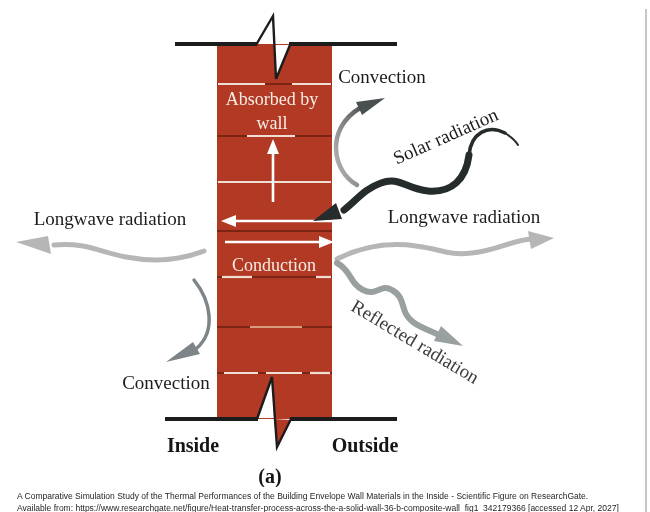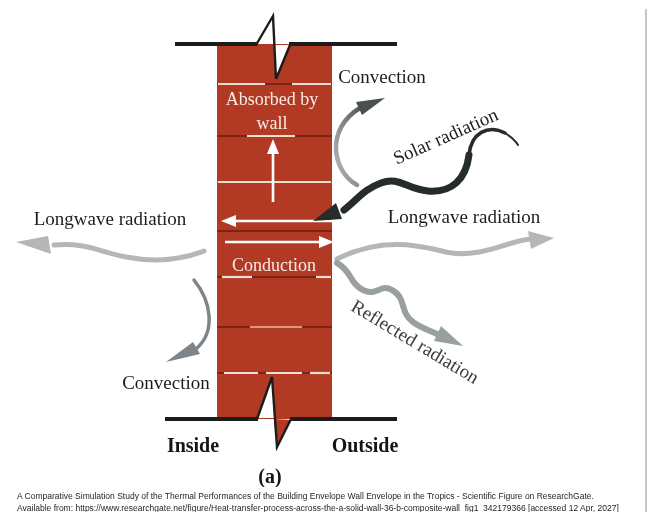--- a/index.html
+++ b/index.html
@@ -130,18 +130,18 @@
     <text class="lbl-white" x="272" y="120" text-anchor="middle">wall</text>
     <text class="lbl-white" x="274" y="262" text-anchor="middle">Conduction</text>
     <text class="lbl-gray" text-anchor="middle" transform="translate(412,338) rotate(31)">Reflected radiation</text>
     <text class="lbl" x="166" y="380" text-anchor="middle">Convection</text>
     <text class="lbl-bold" x="193" y="443" text-anchor="middle">Inside</text>
     <text class="lbl-bold" x="365" y="443" text-anchor="middle">Outside</text>
     <text class="lbl-bold" x="270" y="474" text-anchor="middle">(a)</text>
   </svg>
 
   <div class="citation">
-    <div>A Comparative Simulation Study of the Thermal Performances of the Building Envelope Wall Envelope in the Tropics - Scientific Figure on ResearchGate.</div>
+    <div>A Comparative Simulation Study of the Thermal Performances of the Building Envelope Wall Materials in the Inside - Scientific Figure on ResearchGate.</div>
     <div><span>Available from: https://www.researchgate.net/figure/Heat-transfer-process-across-the-a-solid-wall-36-b-composite-wall_fig1_342179366 [accessed 12 </span><span class="gram">Apr,</span><span> 2027]</span></div>
   </div>
 
   <div class="page-edge"></div>
 </div>
 
 </body></html>

